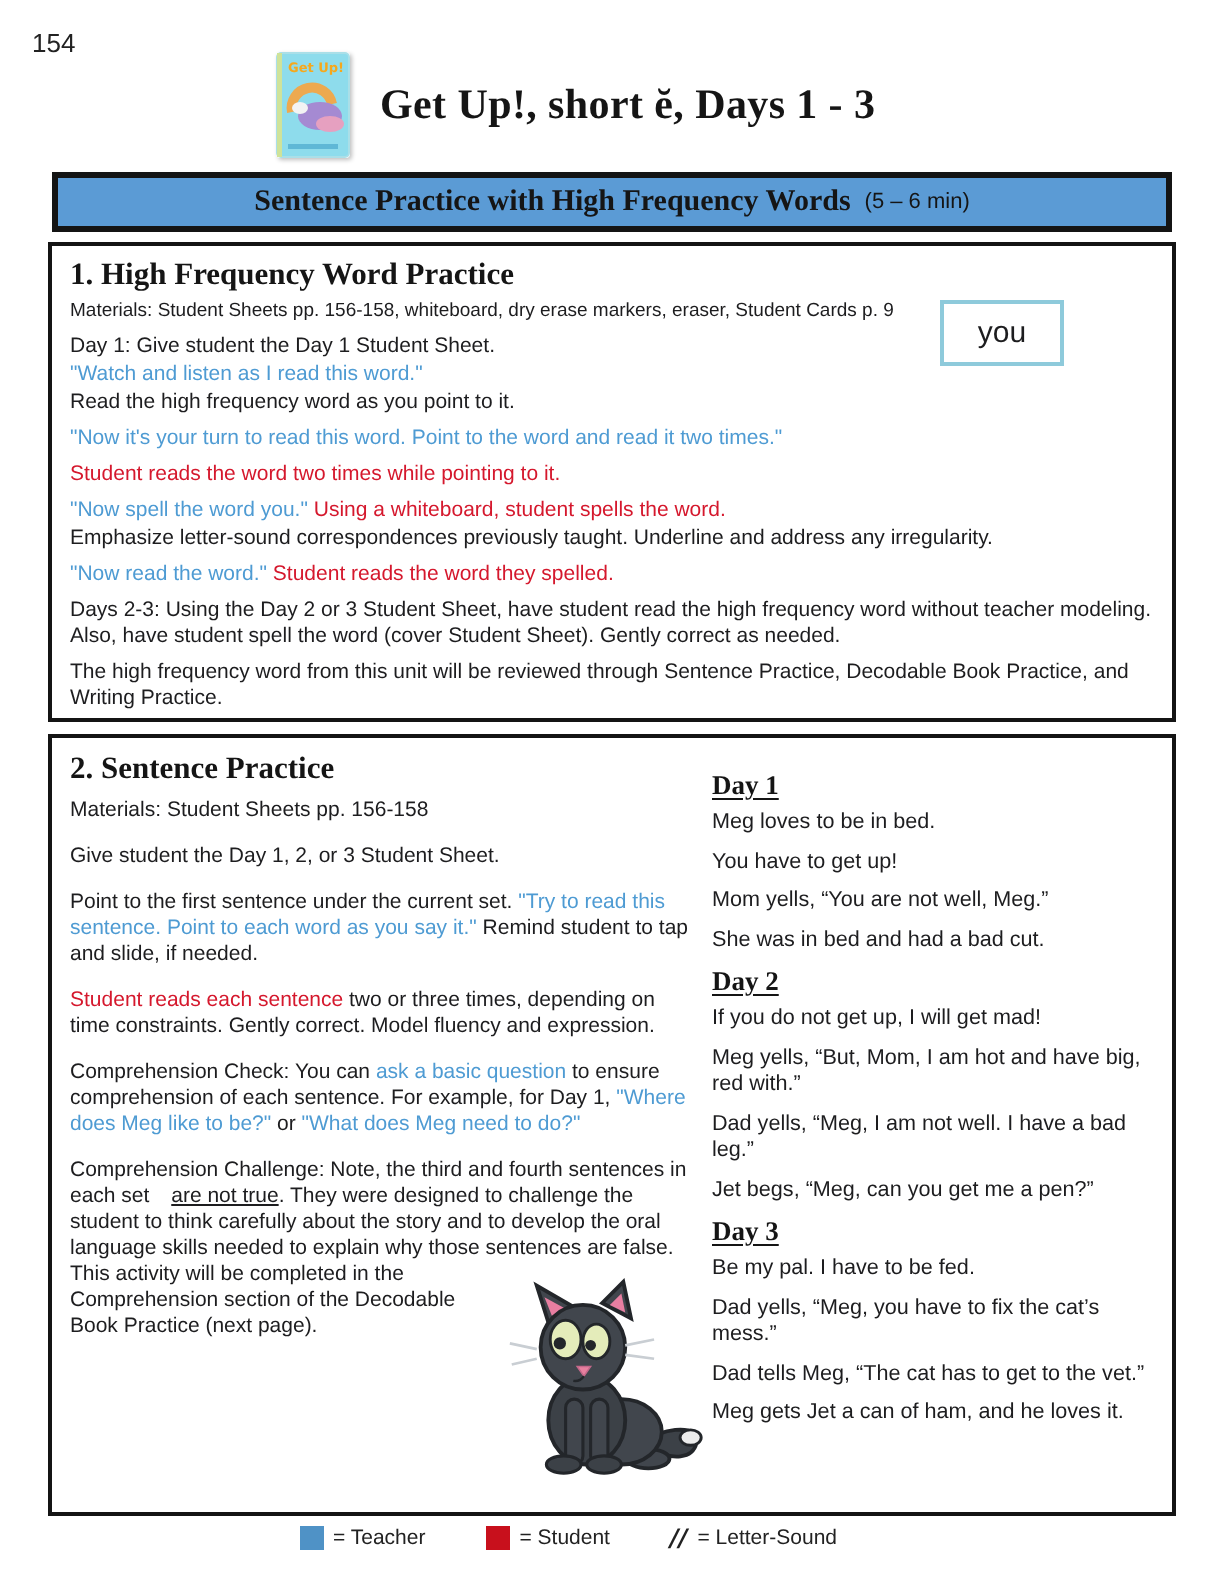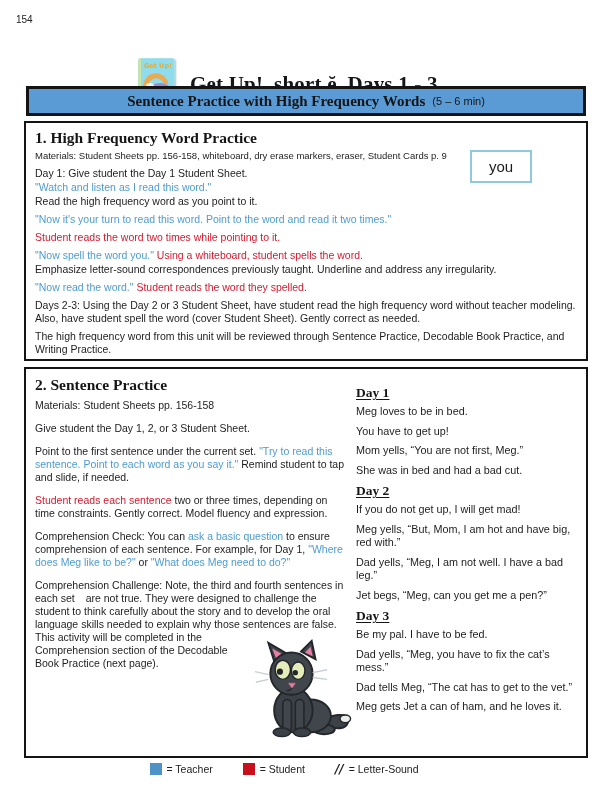--- a/index.html
+++ b/index.html
@@ -2,23 +2,23 @@
 <html style="--banner-blue: #5b9bd5; --teacher-blue: #4e9bd3; --student-red: #d5182d; --word-box-border: #8ecadb; --legend-blue: #4f92c6; --legend-red: #c8101c;"><head>
 <meta charset="utf-8">
 <style>
   html,body{margin:0;padding:0;}
   body{
     width:612px;height:792px;position:relative;background:#ffffff;
     font-family:"Liberation Sans", sans-serif;color:#1d1d1f;overflow:hidden;
   }
   .display{font-family:Liberation Serif, serif;font-weight:800;color:#151515;}
 
-  #page-num{position:absolute;left:16px;top:14px;font-size:10px;color:#222;}
+  #page-num{position:absolute;left:16px;top:14px;font-size:13px;color:#222;}
 
-  #header{position:absolute;left:138px;top:26px;display:flex;align-items:center;gap:15px;margin-top:32px;}
+  #header{position:absolute;left:138px;top:26px;display:flex;align-items:center;gap:15px;}
   #cover{width:37px;height:53px;border-radius:2px;box-shadow:1px 1px 2px rgba(0,0,0,.25);}
   #page-title{font-size:21px;letter-spacing:.2px;white-space:nowrap;}
 
   #banner{
     position:absolute;left:26px;top:86px;width:560px;height:30px;box-sizing:border-box;
     background:var(--banner-blue,#5b9bd5);border:3px solid #141414;
     display:flex;align-items:center;justify-content:center;gap:7px;
   }
   #banner .t{font-size:15px;}
   #banner .d{font-size:11px;color:#151515;}
@@ -30,21 +30,21 @@
   .sec-head{font-size:15.5px;margin:1px 0 3px 0;}
   .para{font-size:10.5px;line-height:13px;margin:0;}
   .gap{margin-top:5px;}
   .tight{margin-top:1px;}
   .small{font-size:9.5px;line-height:11.5px;}
   #sec1-materials{max-width:450px;}
 
   .seg-bold{font-weight:normal;}
   .seg-teacher{color:var(--teacher-blue,#4e9bd3);}
   .seg-student{color:var(--student-red,#d5182d);}
-  .seg-underline{padding-left:8px;}
+  .seg-underline{text-decoration:underline;padding-left:8px;}
 
   #word-card{
     position:absolute;right:54px;top:27px;width:58px;height:29px;
     border:2px solid var(--word-box-border,#8ecadb);display:flex;align-items:center;justify-content:center;
     font-size:15px;color:#1d1d1f;background:#fff;
   }
 
   #col-left{position:absolute;left:9px;top:6px;width:312px;}
   #col-right{position:absolute;left:330px;top:4px;width:222px;}
 
@@ -148,21 +148,21 @@
               <path d="M62 37 L77 39"></path>
       </g>
     </svg>
         </span><span class="seg-bold">Comprehension Challenge: </span><span>Note, the </span><span class="seg-bold">third</span><span> and </span><span class="seg-bold">fourth</span><span> sentences in each set </span><span class="seg-underline">are not true</span><span>. They were designed to challenge the student to think carefully about the story and to develop the oral language skills needed to explain why those sentences are false. This activity will be completed in the Comprehension section of the Decodable Book Practice (next page).</span></p>
   </div>
 
   <div id="col-right">
     <div class="day-head display first">Day 1</div>
     <p class="sentence">Meg loves to be in bed.</p>
     <p class="sentence">You have to get up!</p>
-    <p class="sentence">Mom yells, “You are not first, Meg.”</p>
+    <p class="sentence">Mom yells, “You are not well, Meg.”</p>
     <p class="sentence">She was in bed and had a bad cut.</p>
 
     <div class="day-head display">Day 2</div>
     <p class="sentence">If you do not get up, I will get mad!</p>
     <p class="sentence">Meg yells, “But, Mom, I am hot and have big, red with.”</p>
     <p class="sentence">Dad yells, “Meg, I am not well. I have a bad leg.”</p>
     <p class="sentence">Jet begs, “Meg, can you get me a pen?”</p>
 
     <div class="day-head display">Day 3</div>
     <p class="sentence">Be my pal. I have to be fed.</p>

